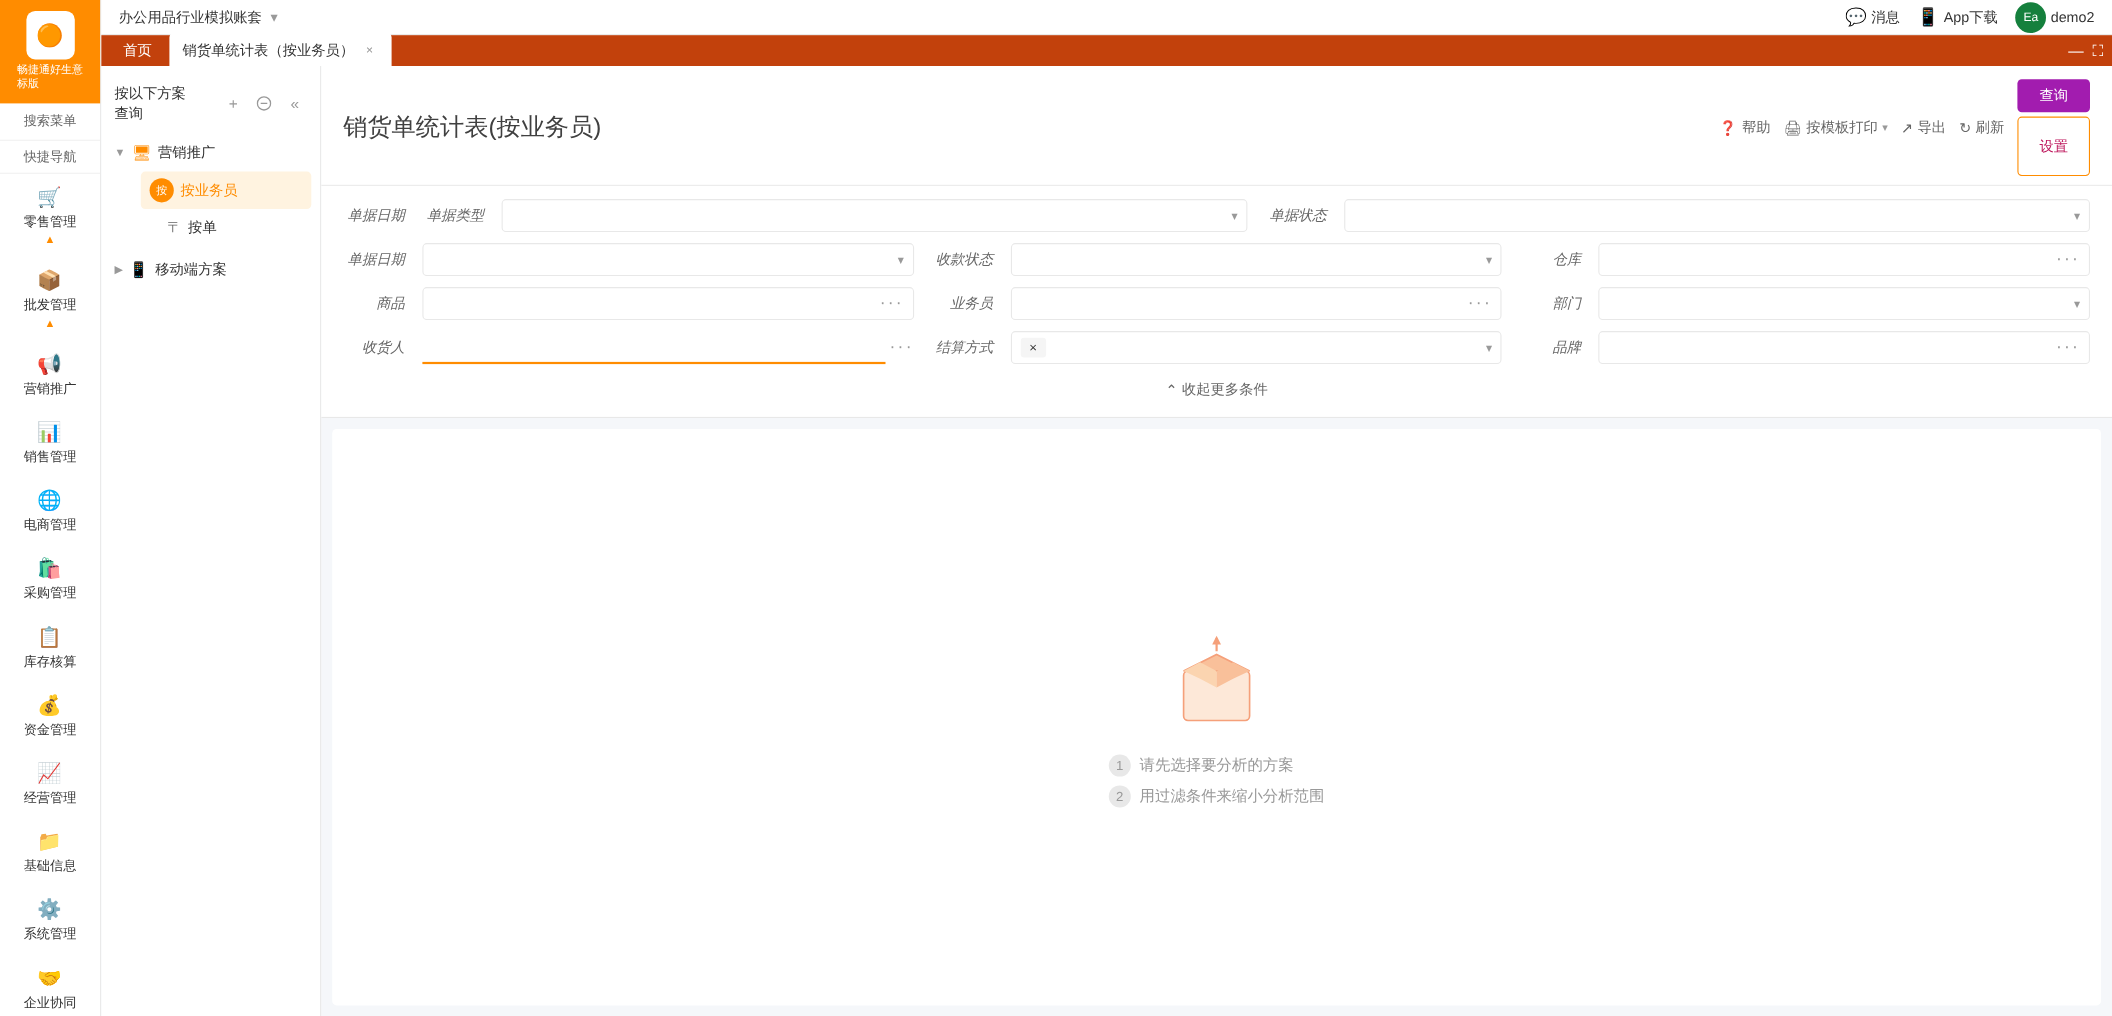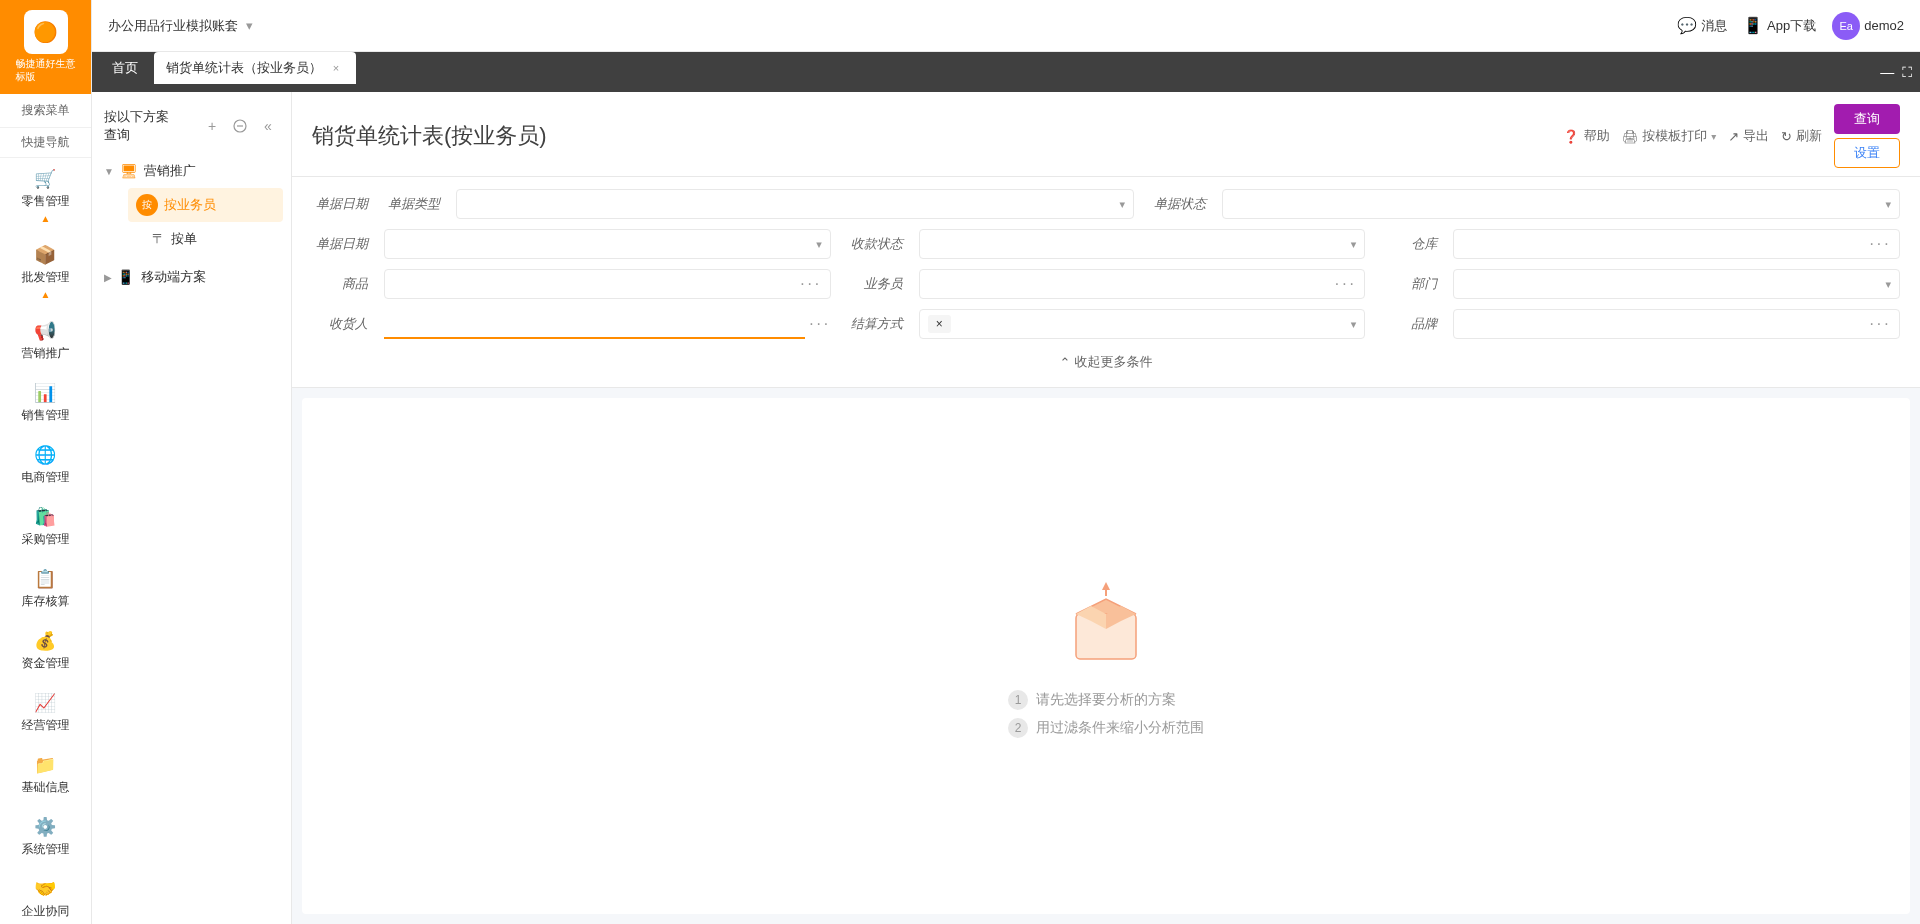--- a/index.html
+++ b/index.html
@@ -14,28 +14,28 @@
     .sidebar-search { width: 100%; padding: 8px 6px; border-bottom: 1px solid #f0f0f0; text-align: center; font-size: 12px; color: #666; cursor: pointer; }
     .sidebar-nav { width: 100%; padding: 6px 0; border-bottom: 1px solid #f0f0f0; text-align: center; font-size: 12px; color: #666; cursor: pointer; }
     .sidebar-item { width: 100%; padding: 10px 6px; text-align: center; font-size: 12px; color: #333; cursor: pointer; display: flex; flex-direction: column; align-items: center; gap: 3px; }
     .sidebar-item-icon { font-size: 18px; }
     .sidebar-item .arrow { font-size: 10px; color: #ff8c00; }
 
     
     .main { flex: 1; display: flex; flex-direction: column; overflow: hidden; }
 
     
-    .topbar { height: 52px; background: #fff; border-bottom: 1px solid #e8e8e8; display: flex; align-items: center; justify-content: space-between; padding: 0 16px; flex-shrink: 0; }
+    .topbar { height: 32px; background: #fff; border-bottom: 1px solid #e8e8e8; display: flex; align-items: center; justify-content: space-between; padding: 0 16px; flex-shrink: 0; }
     .topbar-left { display: flex; align-items: center; gap: 8px; font-size: 13px; color: #333; }
     .topbar-right { display: flex; align-items: center; gap: 16px; font-size: 13px; color: #333; }
     .topbar-right-item { display: flex; align-items: center; gap: 4px; cursor: pointer; }
     .avatar { width: 28px; height: 28px; border-radius: 50%; background: #ff8c00; display: flex; align-items: center; justify-content: center; color: #fff; font-size: 12px; overflow: hidden; }
 
     
-    .tabbar { height: 40px; background: #404040; display: flex; padding: 0 8px; gap: 4px; flex-shrink: 0; }
+    .tabbar { height: 28px; background: #c2410c; display: flex; align-items: center; padding: 0 8px; gap: 4px; flex-shrink: 0; }
     .tab { height: 32px; padding: 0 12px; border-radius: 4px 4px 0 0; display: flex; align-items: center; gap: 6px; font-size: 13px; cursor: pointer; }
     .tab.home { color: #fff; background: transparent; }
     .tab.active { background: #fff; color: #333; }
     .tab-close { width: 16px; height: 16px; border-radius: 50%; display: flex; align-items: center; justify-content: center; font-size: 11px; color: #999; cursor: pointer; }
     .tab-expand { margin-left: auto; color: #fff; font-size: 16px; cursor: pointer; display: flex; align-items: center; gap: 8px; }
 
     
     .content-wrapper { flex: 1; display: flex; overflow: hidden; background: #f5f7fa; }
 
     
@@ -56,21 +56,21 @@
 
     
     .right-content { flex: 1; display: flex; flex-direction: column; overflow: hidden; }
 
     
     .page-header { background: #fff; padding: 12px 20px 8px; border-bottom: 1px solid #e8e8e8; display: flex; align-items: center; justify-content: space-between; flex-shrink: 0; }
     .page-title { font-size: 22px; font-weight: 400; color: #404040; }
     .page-actions { display: flex; align-items: center; gap: 12px; }
     .page-action-btn { display: flex; align-items: center; gap: 4px; font-size: 13px; color: #666; cursor: pointer; }
     .query-btn { background: #a21caf; color: #fff; border: none; padding: 6px 20px; border-radius: 4px; font-size: 13px; cursor: pointer; }
-    .set-btn { background: #fff; color: #3b82f6; border: 1px solid #ff8c00; padding: 5px 16px; border-radius: 4px; font-size: 13px; cursor: pointer; }
+    .set-btn { background: #fff; color: #be185d; border: 1px solid #ff8c00; padding: 17px 16px; border-radius: 4px; font-size: 13px; cursor: pointer; }
 
     
     .filter-area { background: #fff; padding: 12px 20px; border-bottom: 1px solid #e8e8e8; flex-shrink: 0; }
     .filter-row { display: flex; align-items: center; gap: 16px; margin-bottom: 10px; }
     .filter-row:last-child { margin-bottom: 0; }
     .filter-label { font-size: 13px; color: #666; min-width: 56px; text-align: right; flex-shrink: 0; font-style: italic; }
     .filter-control { flex: 1; display: flex; align-items: center; }
     .date-tabs { display: flex; gap: 4px; align-items: center; }
     .date-tab { padding: 3px 8px; font-size: 12px; color: #666; cursor: pointer; border-radius: 3px; }
     .date-tab.active { background: #ff8c00; color: #fff; border-radius: 3px; }
@@ -166,21 +166,21 @@
     <div class="topbar-right">
       <div class="topbar-right-item">
         <span style="font-size:16px;">💬</span>
         <span>消息</span>
       </div>
       <div class="topbar-right-item">
         <span style="font-size:16px;">📱</span>
         <span>App下载</span>
       </div>
       <div class="topbar-right-item">
-        <div class="avatar" style="background:#8b5cf6;font-size:11px;">Ea</div>
+        <div class="avatar" style="background:#15803d;font-size:11px;">Ea</div>
         <span>demo2</span>
       </div>
     </div>
   </div>
 
   <div class="tabbar">
     <div class="tab home">
       <span>首页</span>
     </div>
     <div class="tab active">

